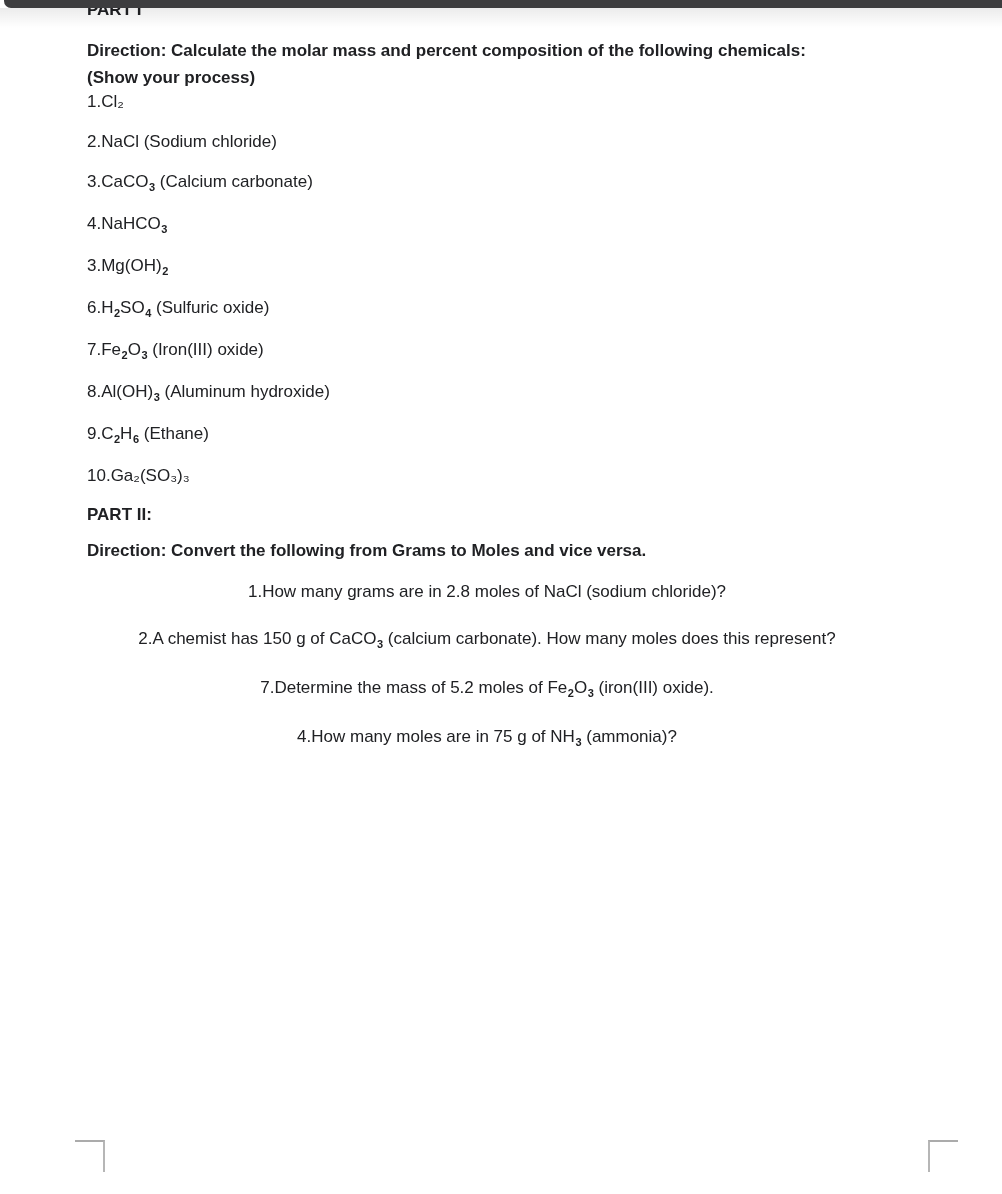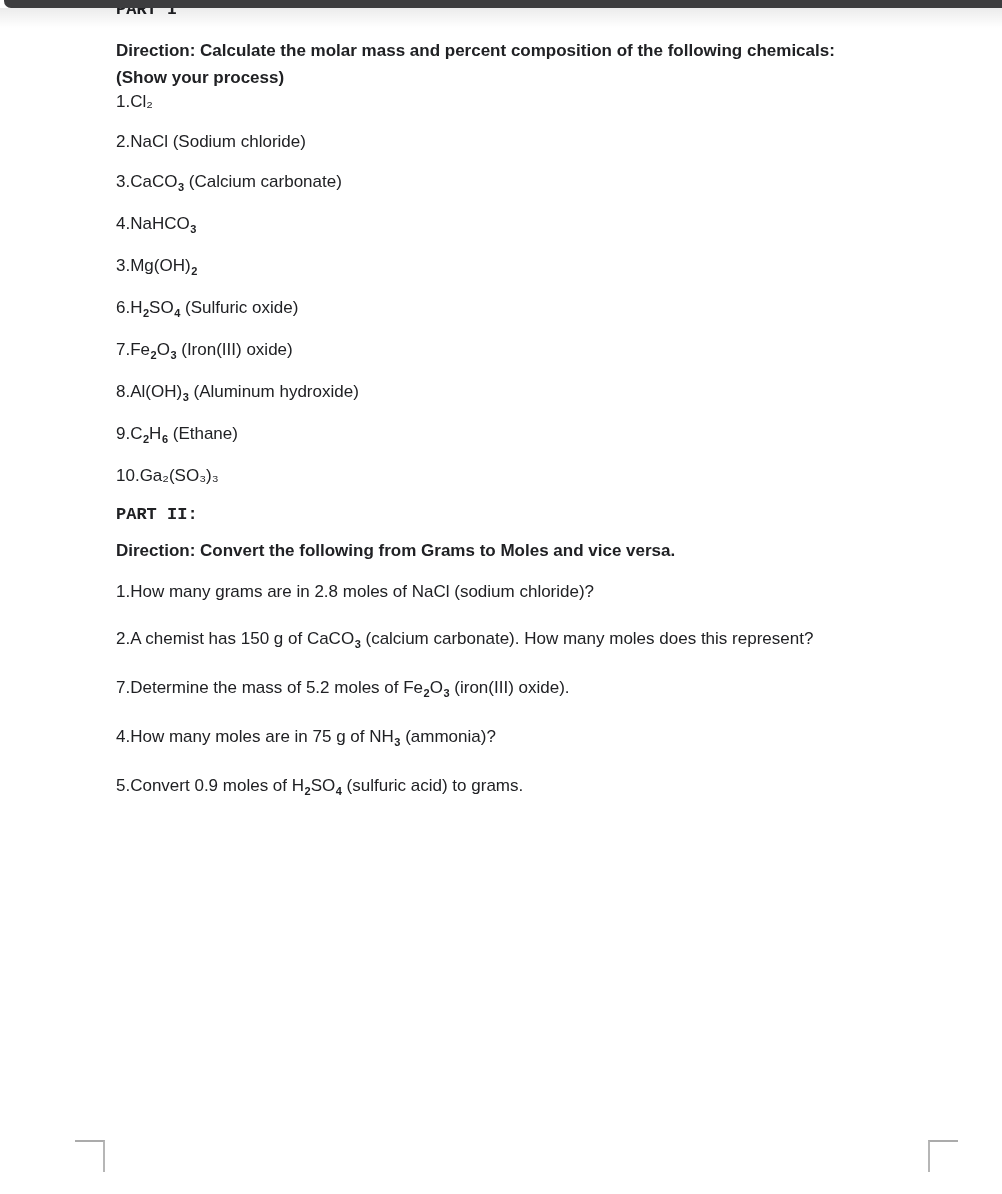--- a/index.html
+++ b/index.html
@@ -28,48 +28,47 @@
     top: 8px;
     left: 0;
     right: 0;
     height: 20px;
     background: linear-gradient(rgba(0,0,0,0.08), rgba(0,0,0,0));
     z-index: 2;
     pointer-events: none;
   }
   .doc-content {
     position: absolute;
-    left: 116px;
+    left: 87px;
     top: 0;
     width: 800px;
     z-index: 1;
     font-size: 17px;
     line-height: 21px;
   }
   .part-heading {
     margin: 0;
     font-size: 17px;
     font-weight: 700;
     line-height: 20px;
-    font-family: Liberation Mono, monospace;
   }
   .part1-heading { margin-top: 0; }
   .direction {
     margin: 17px 0 0 0;
     font-weight: 700;
     line-height: 27px;
   }
   .direction2 {
     margin-top: 15px;
     line-height: 21px;
   }
   .list { }
   .list .doc-line { margin: 0 0 19px 0; line-height: 21px; }
   .qlist { margin-top: 20px; }
-  .qlist .doc-line { margin: 16px 0 26px 0; line-height: 21px; }
+  .qlist .doc-line { margin: 16px 0 26px 0; line-height: 21px; text-align: center; }
   .part2-heading { margin-top: 17px; }
   .sub {
     font-size: 11px;
     font-weight: 600;
     position: relative;
     bottom: -3.5px;
     margin-left: 0.5px;
   }
   
   .corner-mark {
@@ -115,19 +114,18 @@
 
   <div class="part-heading part2-heading">PART II:</div>
 
   <p class="direction direction2">Direction: Convert the following from Grams to Moles and vice versa.</p>
 
   <div class="qlist">
       <div class="doc-line"><span>1.How many grams are in 2.8 moles of NaCl (sodium chloride)?</span></div>
       <div class="doc-line"><span>2.A chemist has 150 g of CaCO</span><span class="sub">3</span><span> (calcium carbonate). How many moles does this represent?</span></div>
       <div class="doc-line"><span>7.Determine the mass of 5.2 moles of Fe</span><span class="sub">2</span><span>O</span><span class="sub">3</span><span> (iron(III) oxide).</span></div>
       <div class="doc-line"><span>4.How many moles are in 75 g of NH</span><span class="sub">3</span><span> (ammonia)?</span></div>
-      <div class="doc-line"><span>5.Convert 0.9 moles of H</span><span class="sub">2</span><span>SO</span><span class="sub">4</span><span> (sulfuric acid) to grams.</span></div>
     </div>
 
 </div>
 
 <div class="corner-mark left"></div>
 <div class="corner-mark right"></div>
 
 </body></html>

